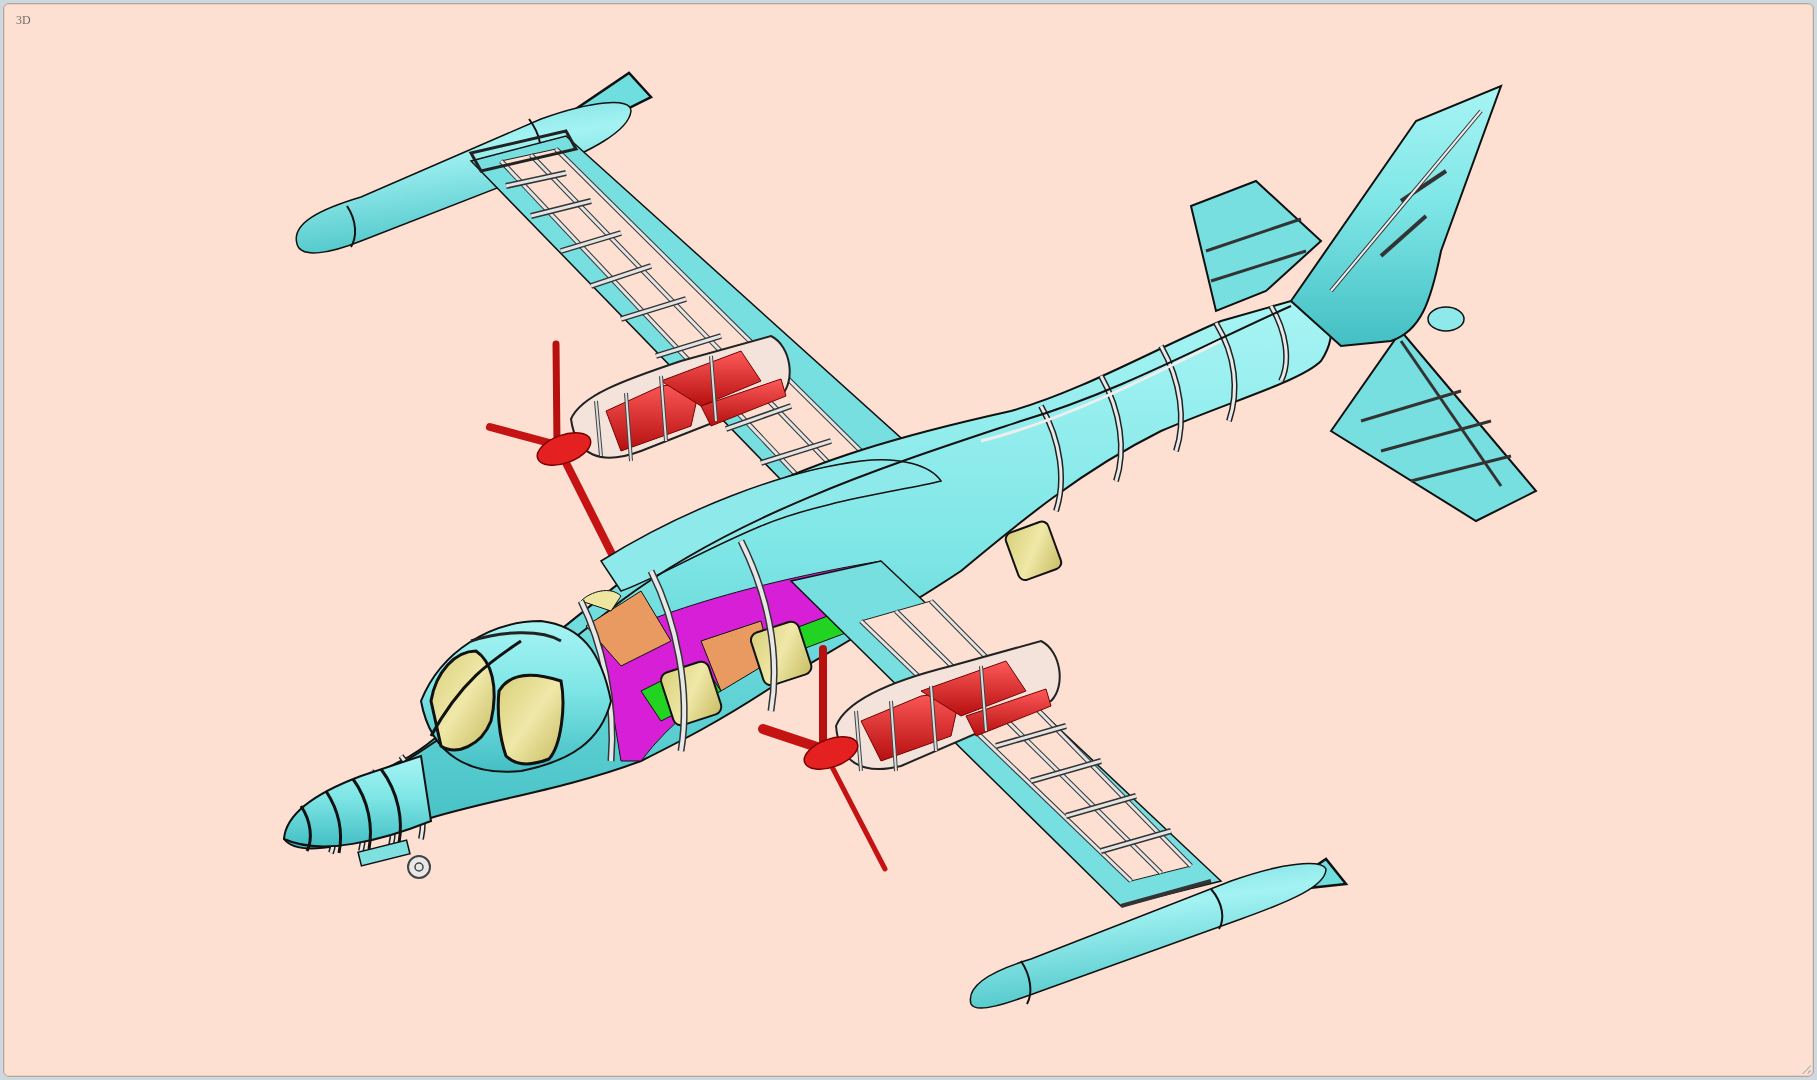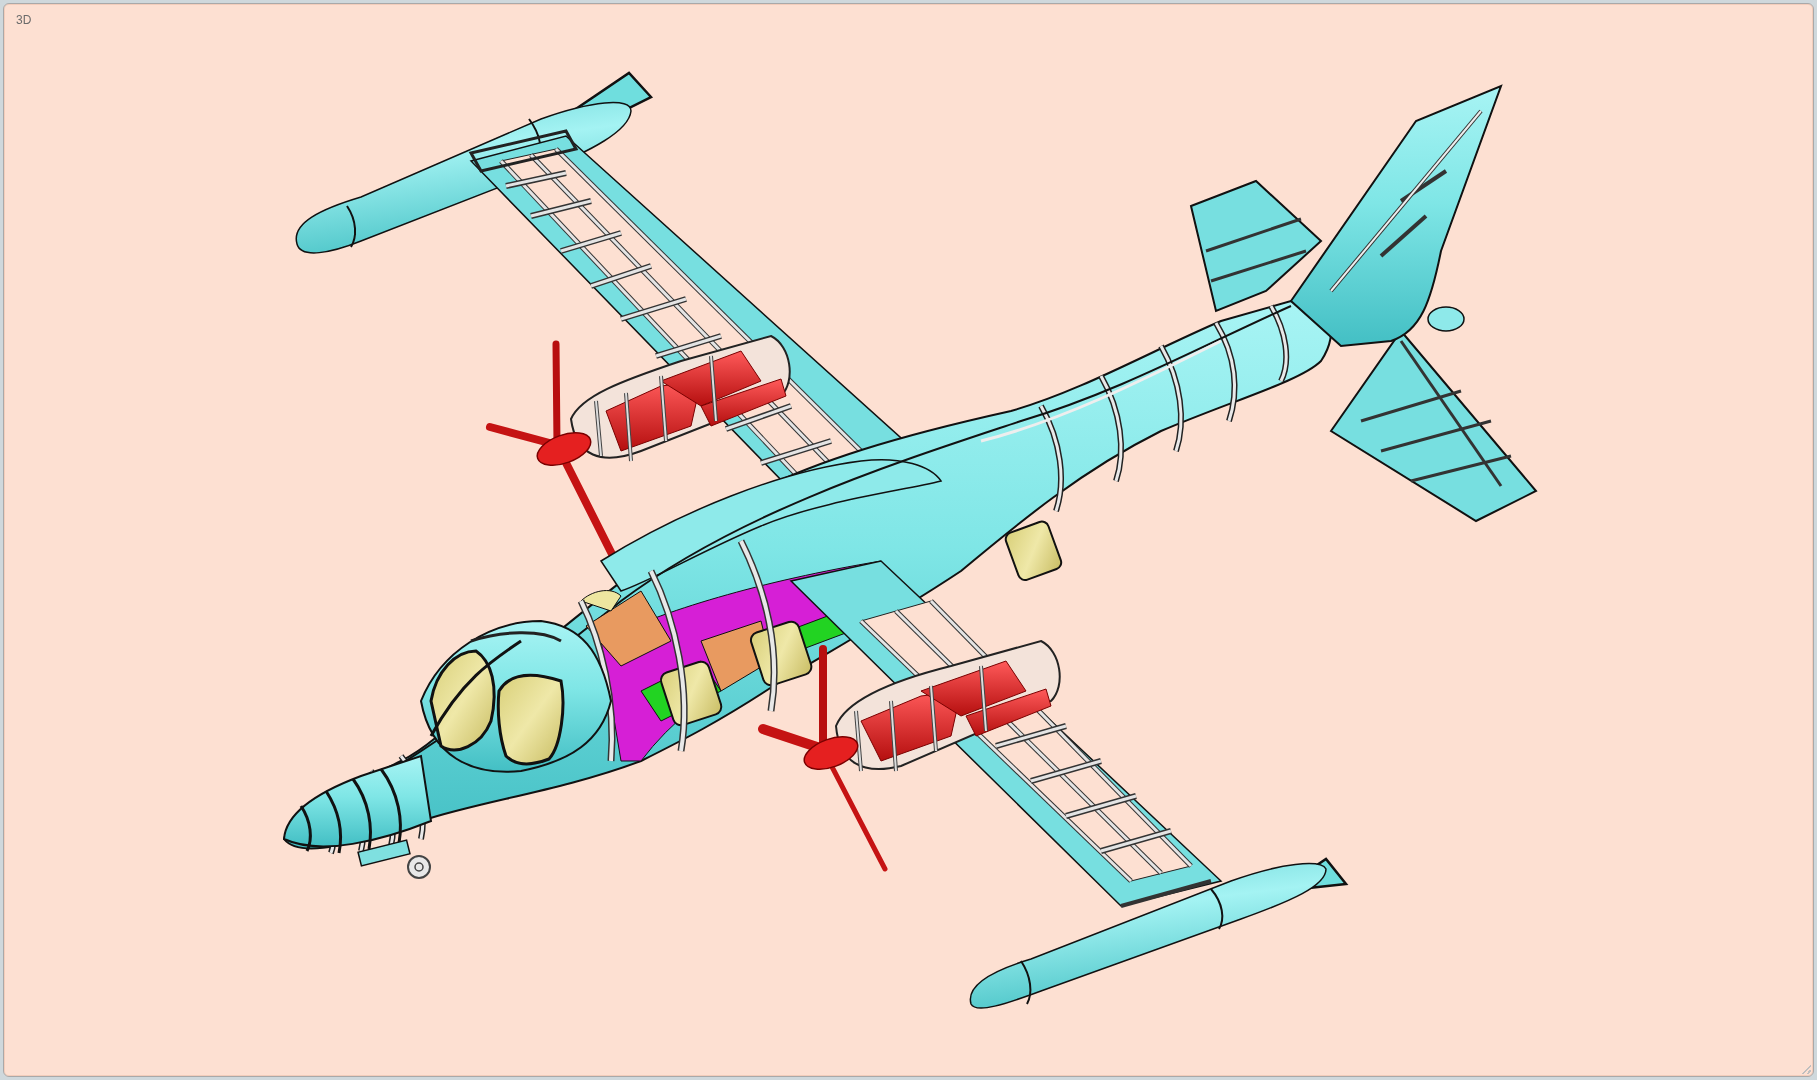--- a/index.html
+++ b/index.html
@@ -5,21 +5,21 @@
   html, body { margin:0; padding:0; }
   body { width:1817px; height:1080px; background:#cfd8dc; overflow:hidden; font-family:"Liberation Sans", sans-serif; }
   .viewport {
     position:absolute; left:3px; top:3px; width:1809px; height:1072px;
     background:#fde0d2; border:1px solid #a9a9a9; border-radius:6px;
     box-shadow: inset 0 0 0 1px #f3cdbb;
     overflow:hidden;
   }
   .view-label {
     position:absolute; left:12px; top:9px; font-size:12px; color:#6b6b6b;
-    font-family:Liberation Sans, sans-serif;
+    font-family:Liberation Serif, serif;
   }
   svg.model { position:absolute; left:0; top:0; }
   .resize-grip { position:absolute; right:2px; bottom:2px; width:10px; height:10px;
     background:linear-gradient(135deg, transparent 50%, #bfbfbf 50%, #bfbfbf 60%, transparent 60%, transparent 75%, #bfbfbf 75%, #bfbfbf 85%, transparent 85%); }
 </style>
 </head>
 <body>
 
 <div class="viewport">
   <div class="view-label">3D</div>

